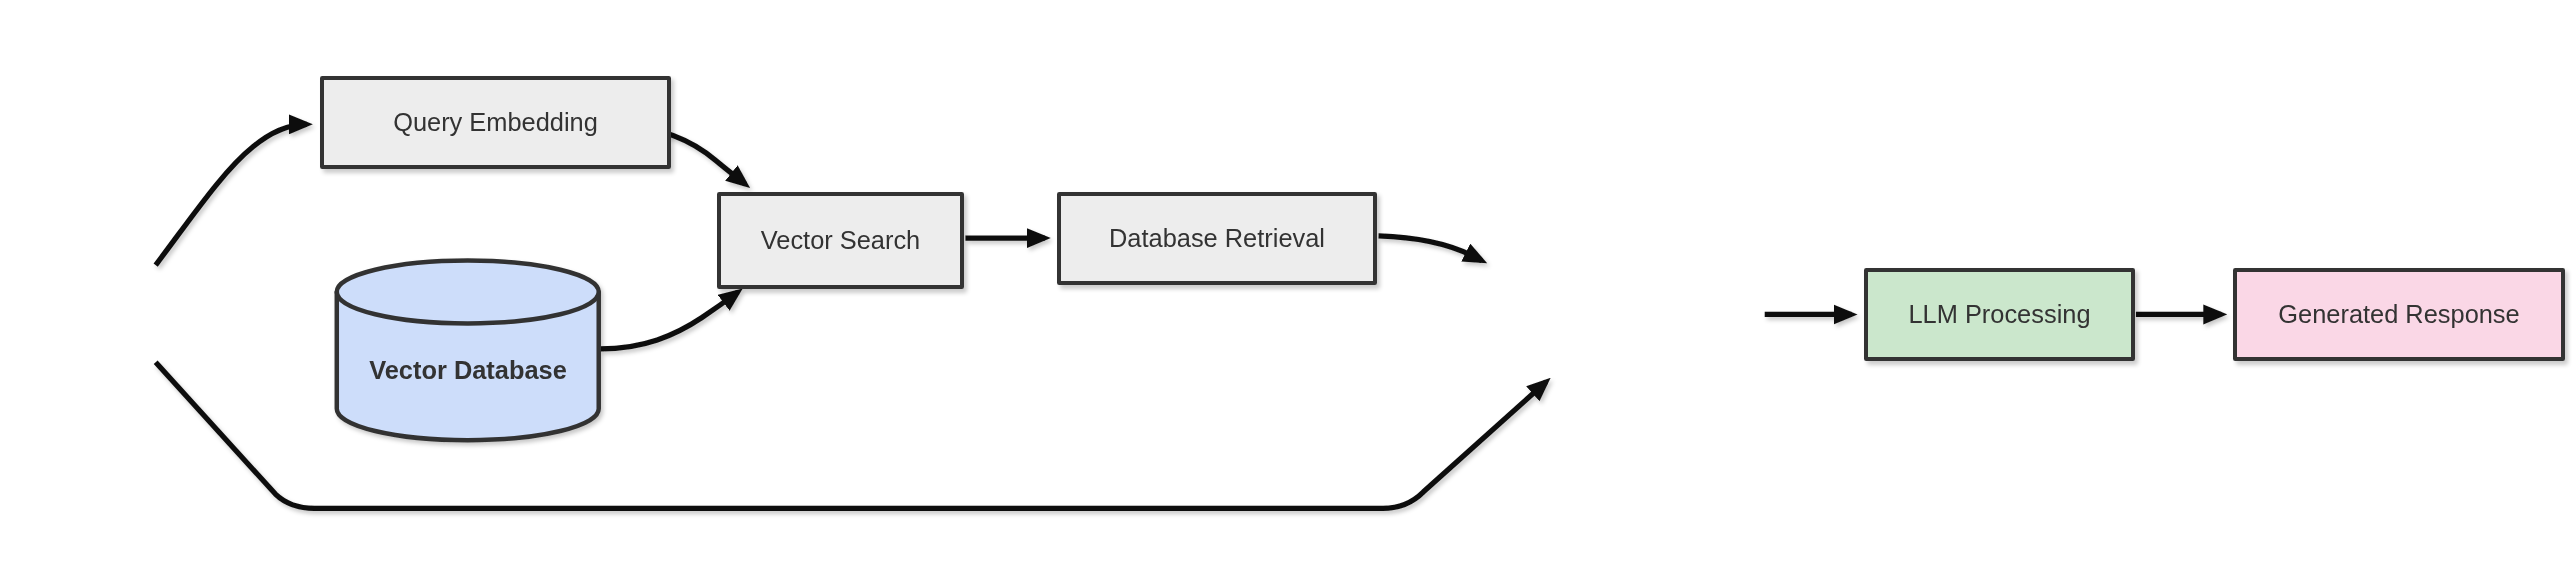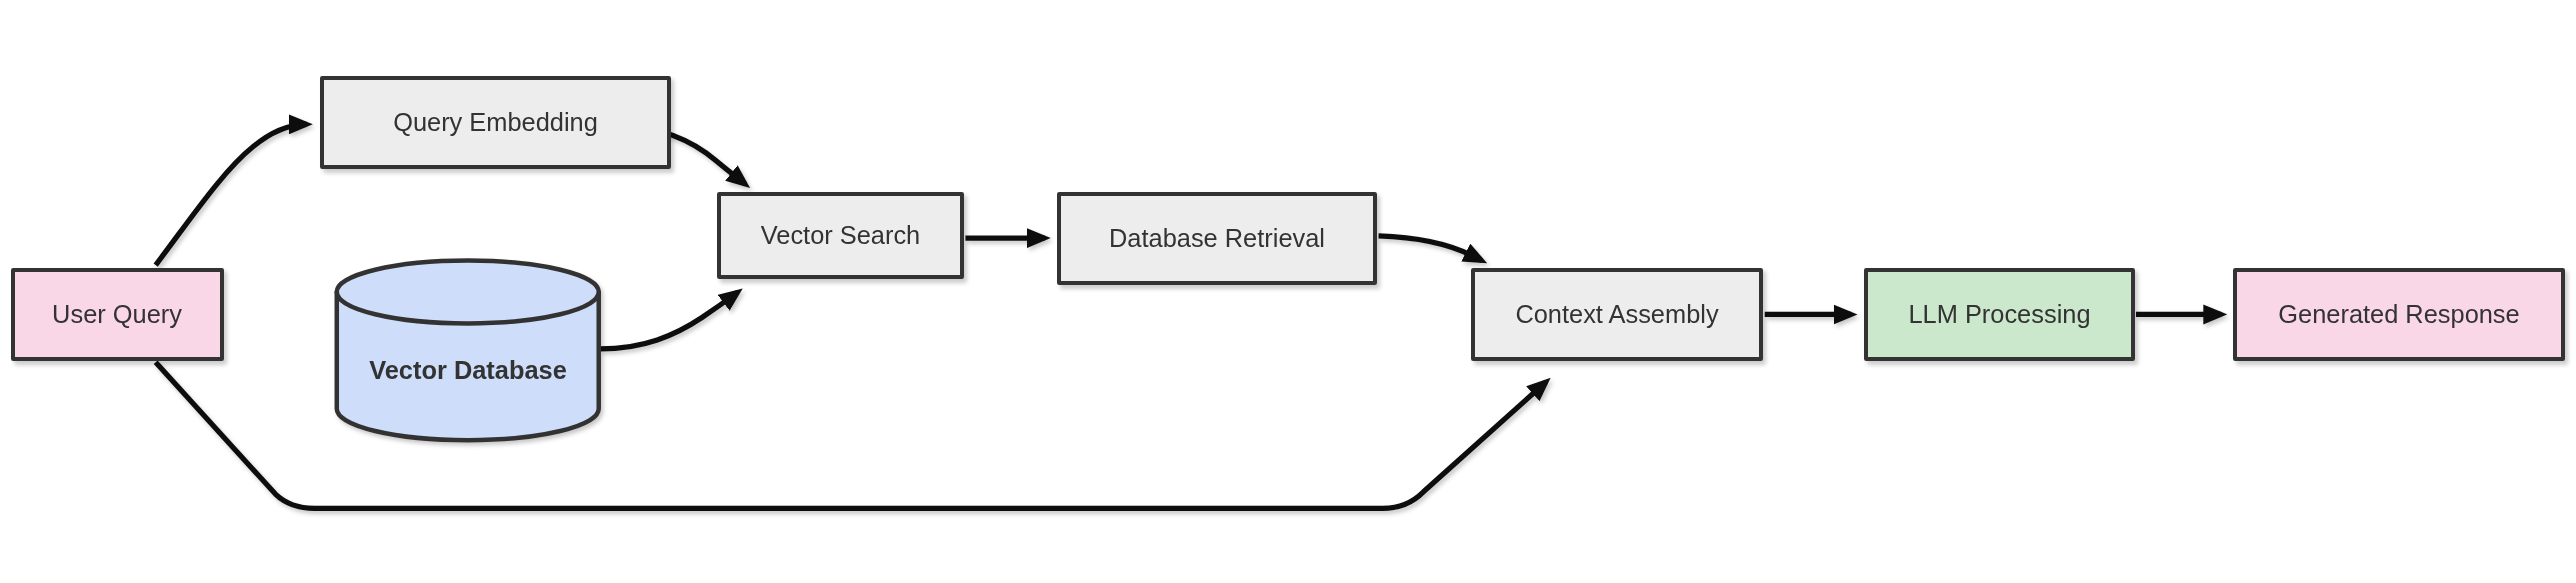--- a/index.html
+++ b/index.html
@@ -79,43 +79,37 @@
       <path class="edge" d="M 2854 420 H 2968" marker-end="url(#arrow)"></path>
       <path class="edge" d="M 208 484 L 368 660 Q 388 679 420 679 L 1848 679 Q 1880 679 1902 657 L 2066 510" marker-end="url(#arrow)"></path>
     </g>
 
     <g filter="url(#soft)">
       <path class="cyl" d="M 450 390 L 450 546 A 175 42 0 0 0 800 546 L 800 390 Z" style="fill: rgb(205, 221, 250);"></path>
       <ellipse class="cyl" cx="625" cy="390" rx="175" ry="42" style="fill: rgb(205, 221, 250);"></ellipse>
     </g>
   </svg>
 
-  <div class="node" style="left: 10.5px; top: 268px; width: 213px; height: 93px; background: rgb(250, 215, 230);">
-    <span>User Query</span>
-  </div>
 
   <div class="node" style="left: 320px; top: 76px; width: 351px; height: 93px; background: rgb(237, 237, 237);">
     <span>Query Embedding</span>
   </div>
 
   <div class="cyl-label" style="left:337px; top:341px; width:262px; height:60px;font-weight:bold;">
     <span>Vector Database</span>
   </div>
 
-  <div class="node" style="left: 717px; top: 192px; width: 247px; height: 87px; background: rgb(237, 237, 237);">
+  <div class="node" style="left: 717px; top: 192px; width: 247px; height: 97px; background: rgb(237, 237, 237);">
     <span>Vector Search</span>
   </div>
 
   <div class="node" style="left: 1057px; top: 192px; width: 320px; height: 93px; background: rgb(237, 237, 237);">
     <span>Database Retrieval</span>
   </div>
 
-  <div class="node" style="left: 1471px; top: 268px; width: 292px; height: 93px; background: rgb(237, 237, 237);">
-    <span>Context Assembly</span>
-  </div>
 
   <div class="node" style="left: 1864px; top: 268px; width: 271px; height: 93px; background: rgb(203, 231, 204);">
     <span>LLM Processing</span>
   </div>
 
   <div class="node" style="left: 2233px; top: 268px; width: 332px; height: 93px; background: rgb(250, 215, 230);">
     <span>Generated Response</span>
   </div>
 
 </div>

